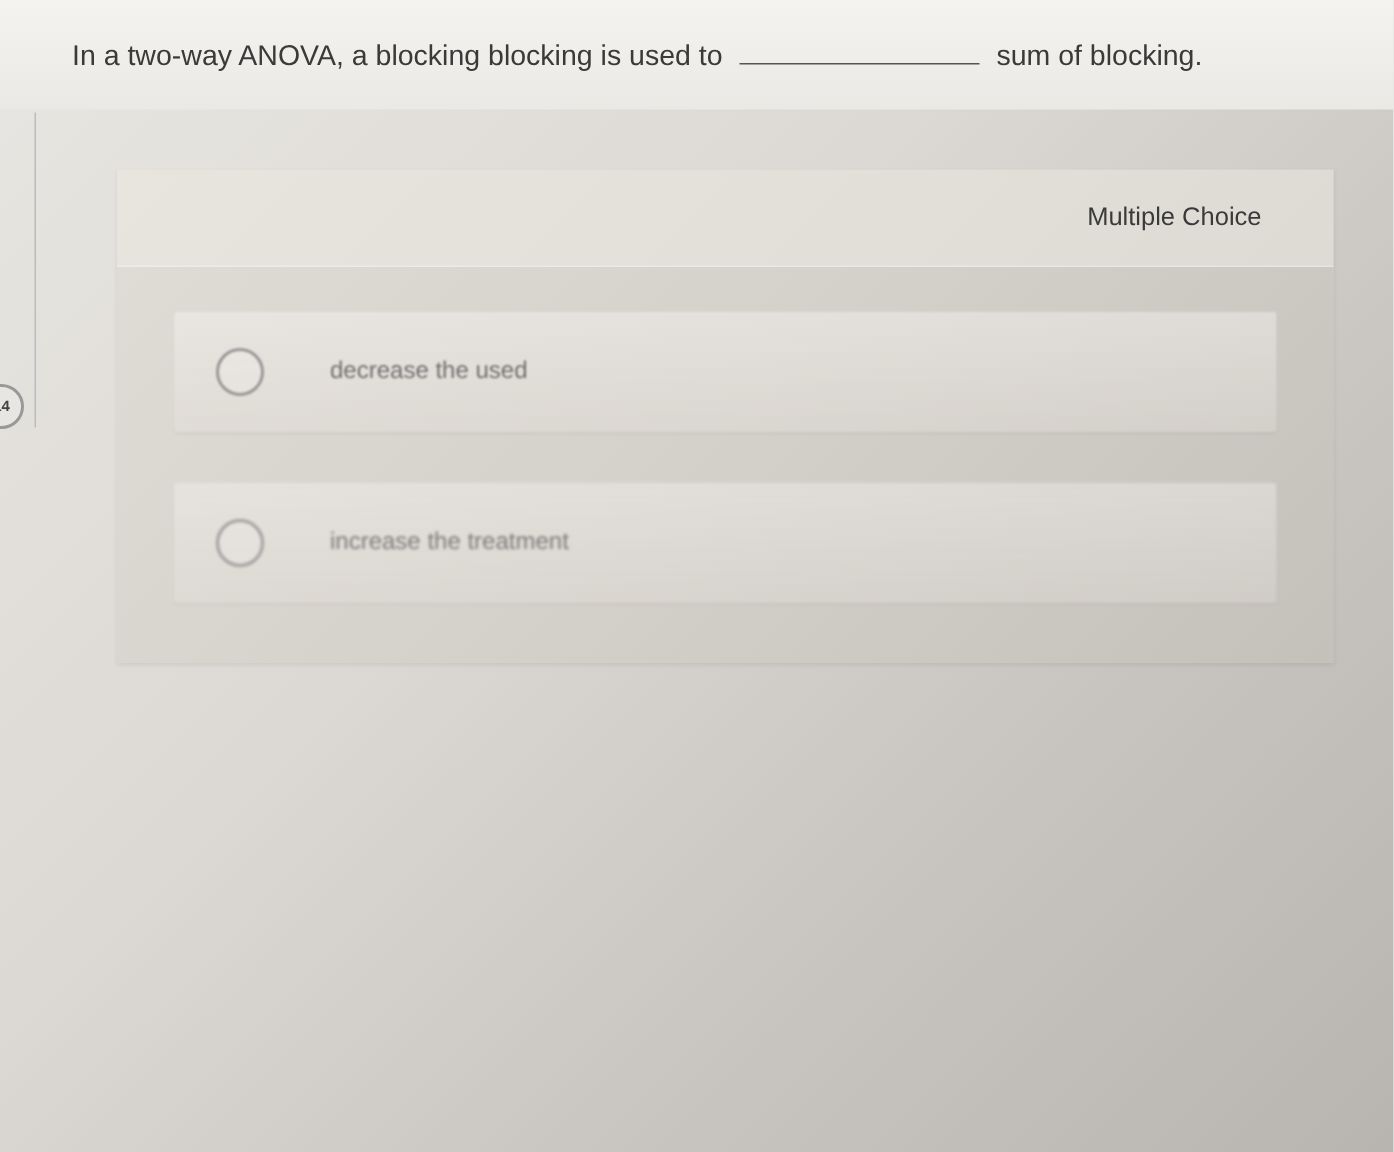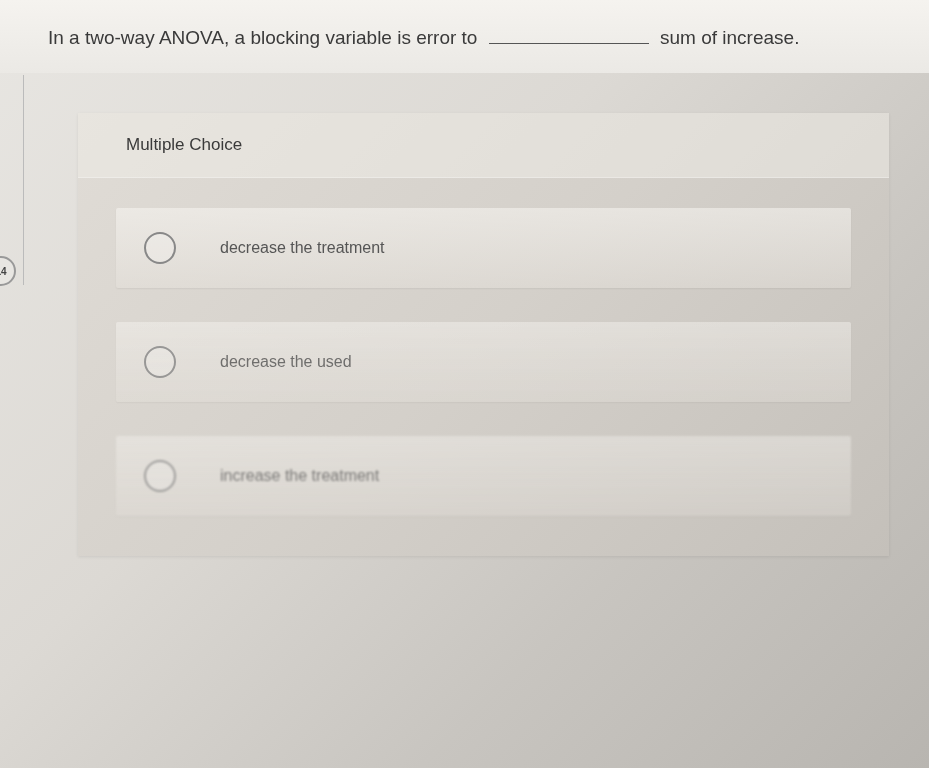--- a/index.html
+++ b/index.html
@@ -28,20 +28,21 @@
       width: 160px;
       height: 1em;
       vertical-align: baseline;
       margin: 0 6px;
     }
     .content-wrapper {
       margin: 40px 40px 0 78px;
       background: linear-gradient(135deg, #e0dcd6 0%, #d4d0ca 50%, #c4c0ba 100%);
       padding: 0;
       box-shadow: 0 1px 3px rgba(0,0,0,0.08);
+      text-align: right;
     }
     .mc-header {
       padding: 22px 48px;
       background: rgba(240, 237, 232, 0.5);
       color: #3a3a3a;
       font-size: 17px;
       border-bottom: 1px solid rgba(255,255,255,0.3);
     }
     .options-area {
       padding: 30px 38px 40px 38px;
@@ -99,33 +100,29 @@
     .opt-blur-3 { filter: blur(0.7px); opacity: 0.8; }
     .opt-blur-4 { filter: blur(1.1px); opacity: 0.7; }
   </style>
 </head>
 <body>
 
 <div class="side-divider"></div>
 <div class="side-badge">14</div>
 
 <div class="question-header">
-  <span>In a two-way ANOVA, a blocking variable is error to</span>
+  <span>In a two-way ANOVA, a blocking blocking is used to</span>
   <span class="blank"></span>
-  <span>sum of increase.</span>
+  <span>sum of blocking.</span>
 </div>
 
 <div class="content-wrapper">
   <div class="mc-header">Multiple Choice</div>
   <div class="options-area">
 
-    <div class="option-row">
-      <div class="radio-circle"></div>
-      <div class="option-text">decrease the treatment</div>
-    </div>
 
 
     <div class="option-row opt-blur-3">
       <div class="radio-circle"></div>
       <div class="option-text">decrease the used</div>
     </div>
 
     <div class="option-row opt-blur-4">
       <div class="radio-circle"></div>
       <div class="option-text">increase the treatment</div>

